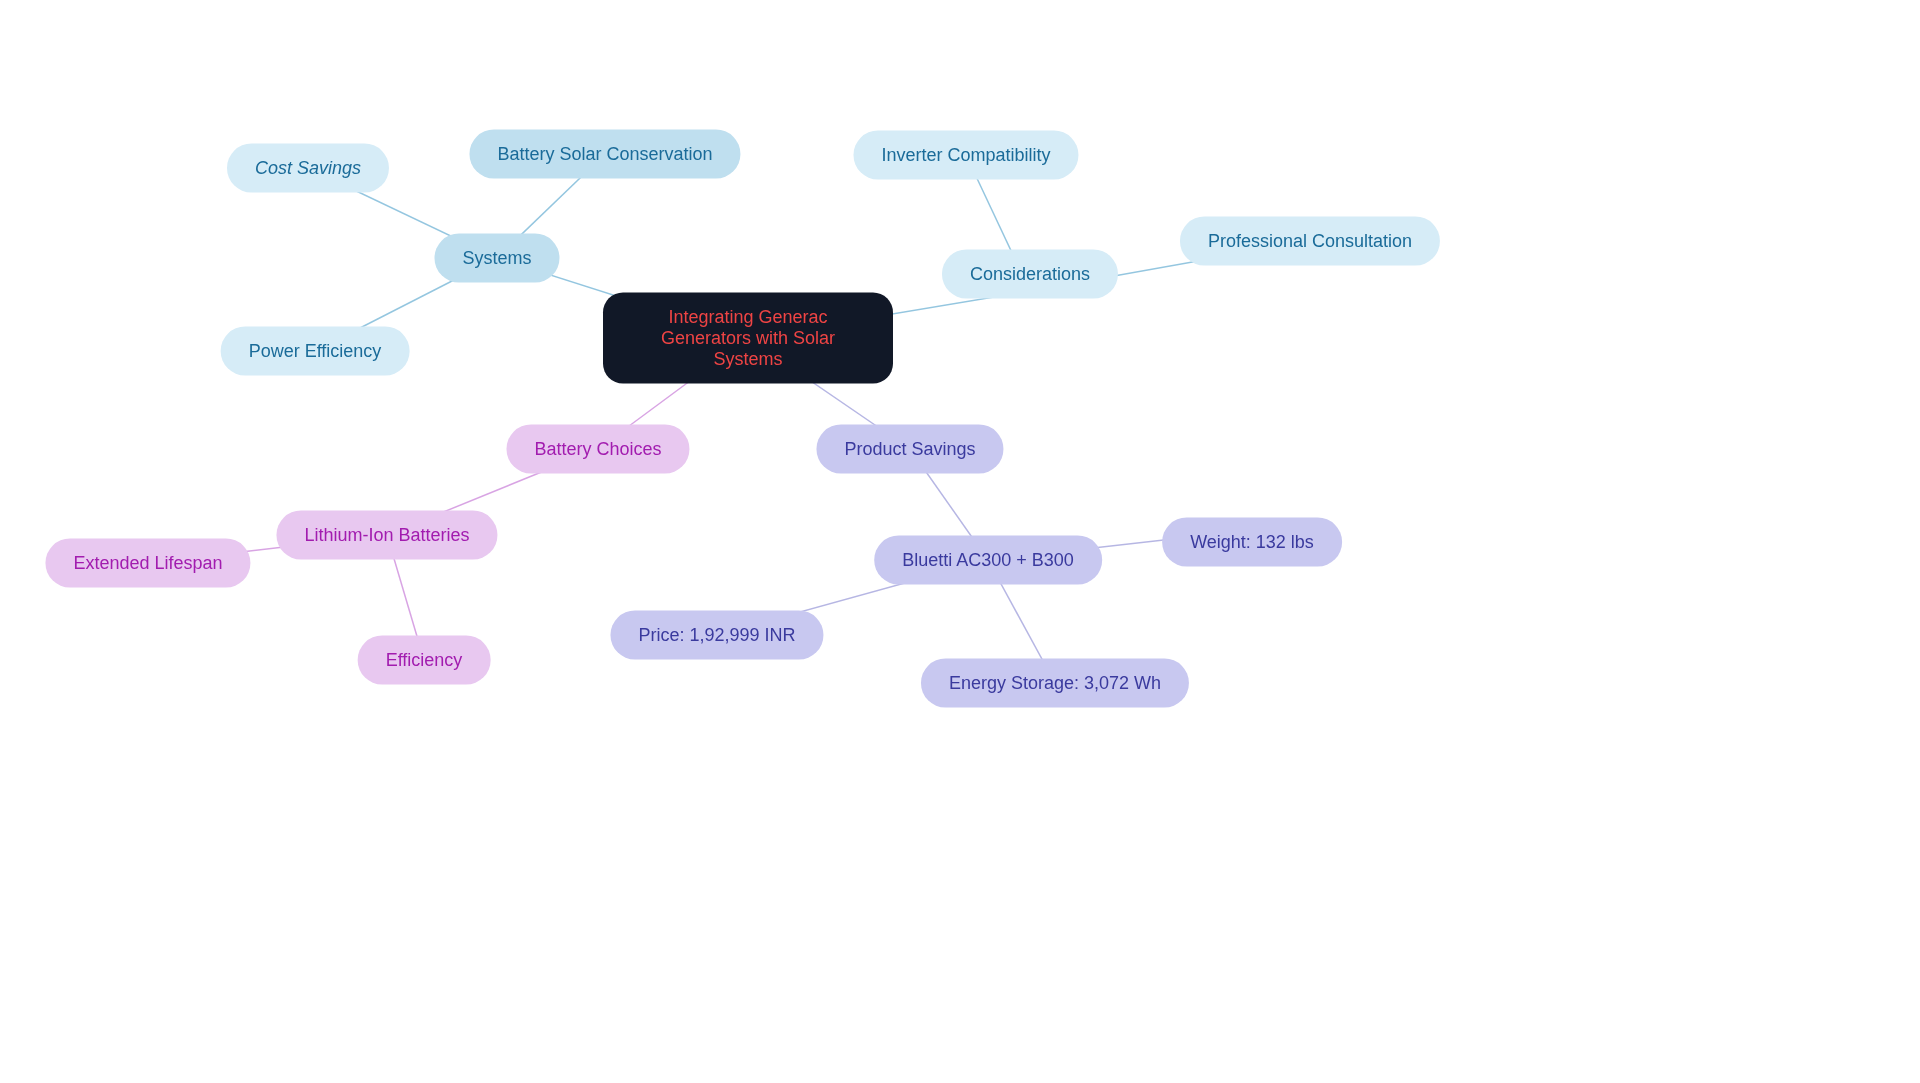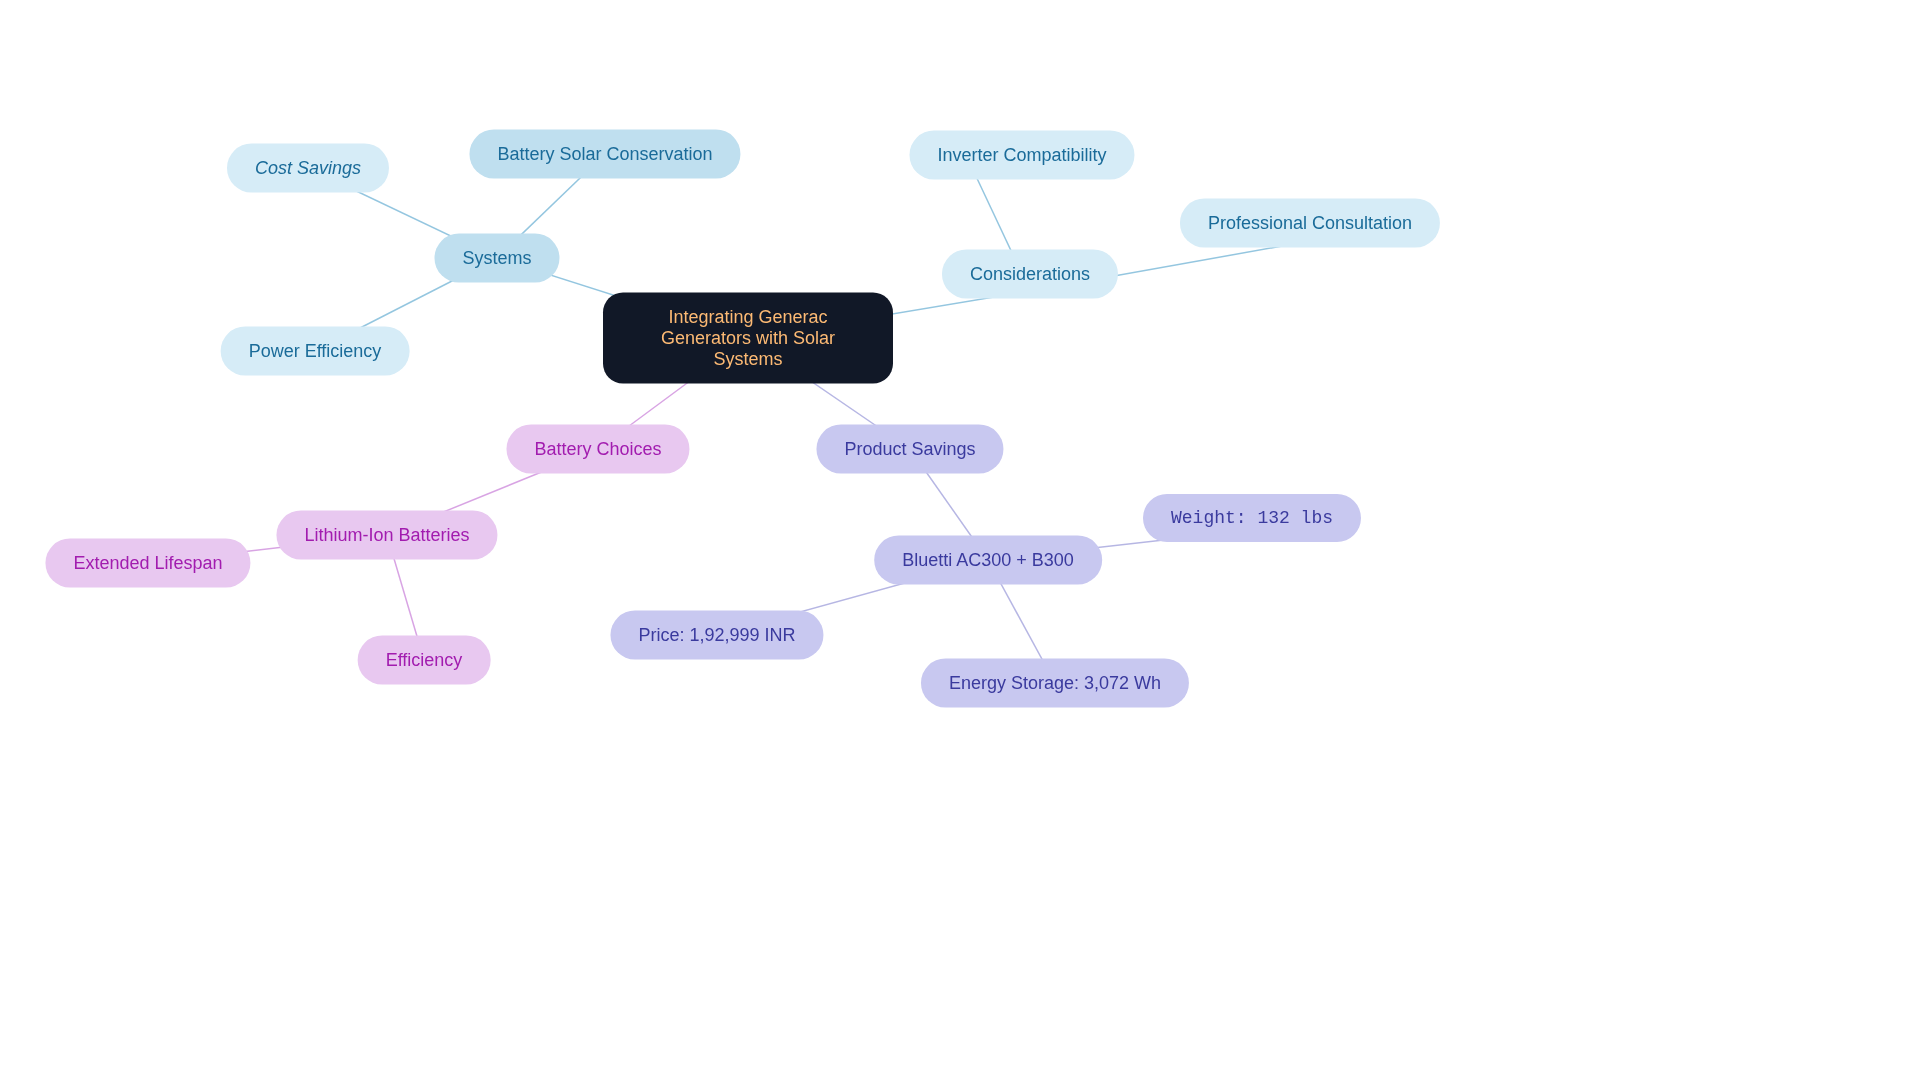--- a/index.html
+++ b/index.html
@@ -26,21 +26,21 @@
       text-align: center;
       border-radius: 50px;
       font-size: 18px;
       font-weight: 500;
       transform: translate(-50%, -50%);
       padding: 14px 28px;
       white-space: pre-line;
     }
     .node-center {
       background: #111827;
-      color: #fdba74;
+      color: #ef4444;
       font-size: 18px;
       font-weight: 500;
       border-radius: 20px;
       width: 290px;
       text-align: center;
     }
     .node-blue {
       background: #bfdfef;
       color: #1a6b99;
       border: none;
@@ -105,33 +105,33 @@
 <div class="node node-blue" style="left: 497px; top: 258px;">Systems</div>
 
 <div class="node node-blue-light" style="left: 308px; top: 168px; font-style: italic;">Cost Savings</div>
 
 <div class="node node-blue" style="left: 605px; top: 154px;">Battery Solar Conservation</div>
 
 <div class="node node-blue-light" style="left: 315px; top: 351px;">Power Efficiency</div>
 
 <div class="node node-blue-light" style="left: 1030px; top: 274px; text-align: right;">Considerations</div>
 
-<div class="node node-blue-light" style="left: 1022px; top: 155px;">Inverter Compatibility</div>
+<div class="node node-blue-light" style="left: 966px; top: 155px;">Inverter Compatibility</div>
 
-<div class="node node-blue-light" style="left: 1310px; top: 223px;">Professional Consultation</div>
+<div class="node node-blue-light" style="left: 1310px; top: 241px;">Professional Consultation</div>
 
 <div class="node node-purple" style="left: 598px; top: 449px;">Battery Choices</div>
 
 <div class="node node-purple" style="left: 387px; top: 535px; text-align: center;">Lithium-Ion Batteries</div>
 
 <div class="node node-purple" style="left: 148px; top: 563px;">Extended Lifespan</div>
 
 <div class="node node-purple" style="left: 424px; top: 660px;">Efficiency</div>
 
 <div class="node node-lavender" style="left: 910px; top: 449px;">Product Savings</div>
 
 <div class="node node-lavender" style="left: 988px; top: 560px;">Bluetti AC300 + B300</div>
 
-<div class="node node-lavender" style="left: 1252px; top: 518px; font-family: Liberation Mono, monospace;">Weight: 132 lbs</div>
+<div class="node node-lavender" style="left: 1252px; top: 542px;">Weight: 132 lbs</div>
 
 <div class="node node-lavender" style="left: 717px; top: 635px;">Price: 1,92,999 INR</div>
 
 <div class="node node-lavender" style="left: 1055px; top: 683px;">Energy Storage: 3,072 Wh</div>
 
 </body></html>

